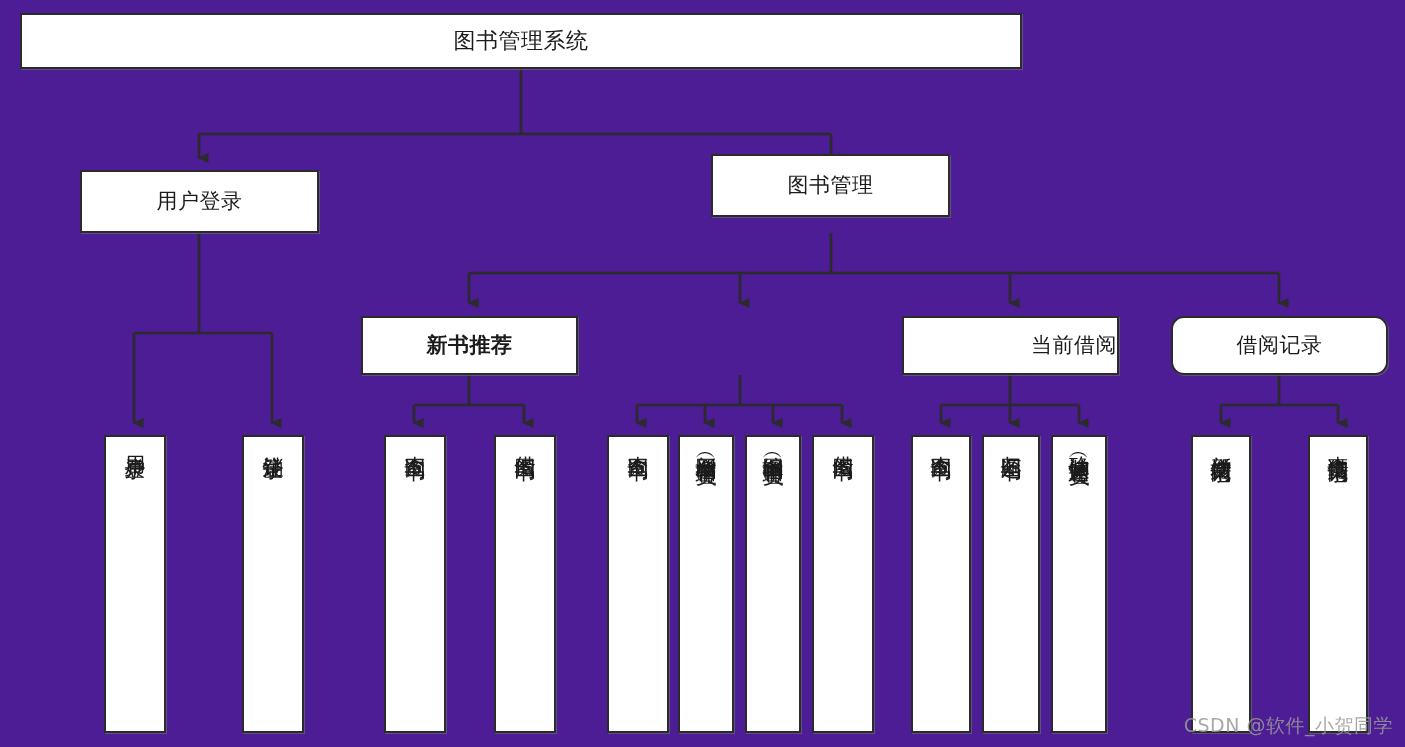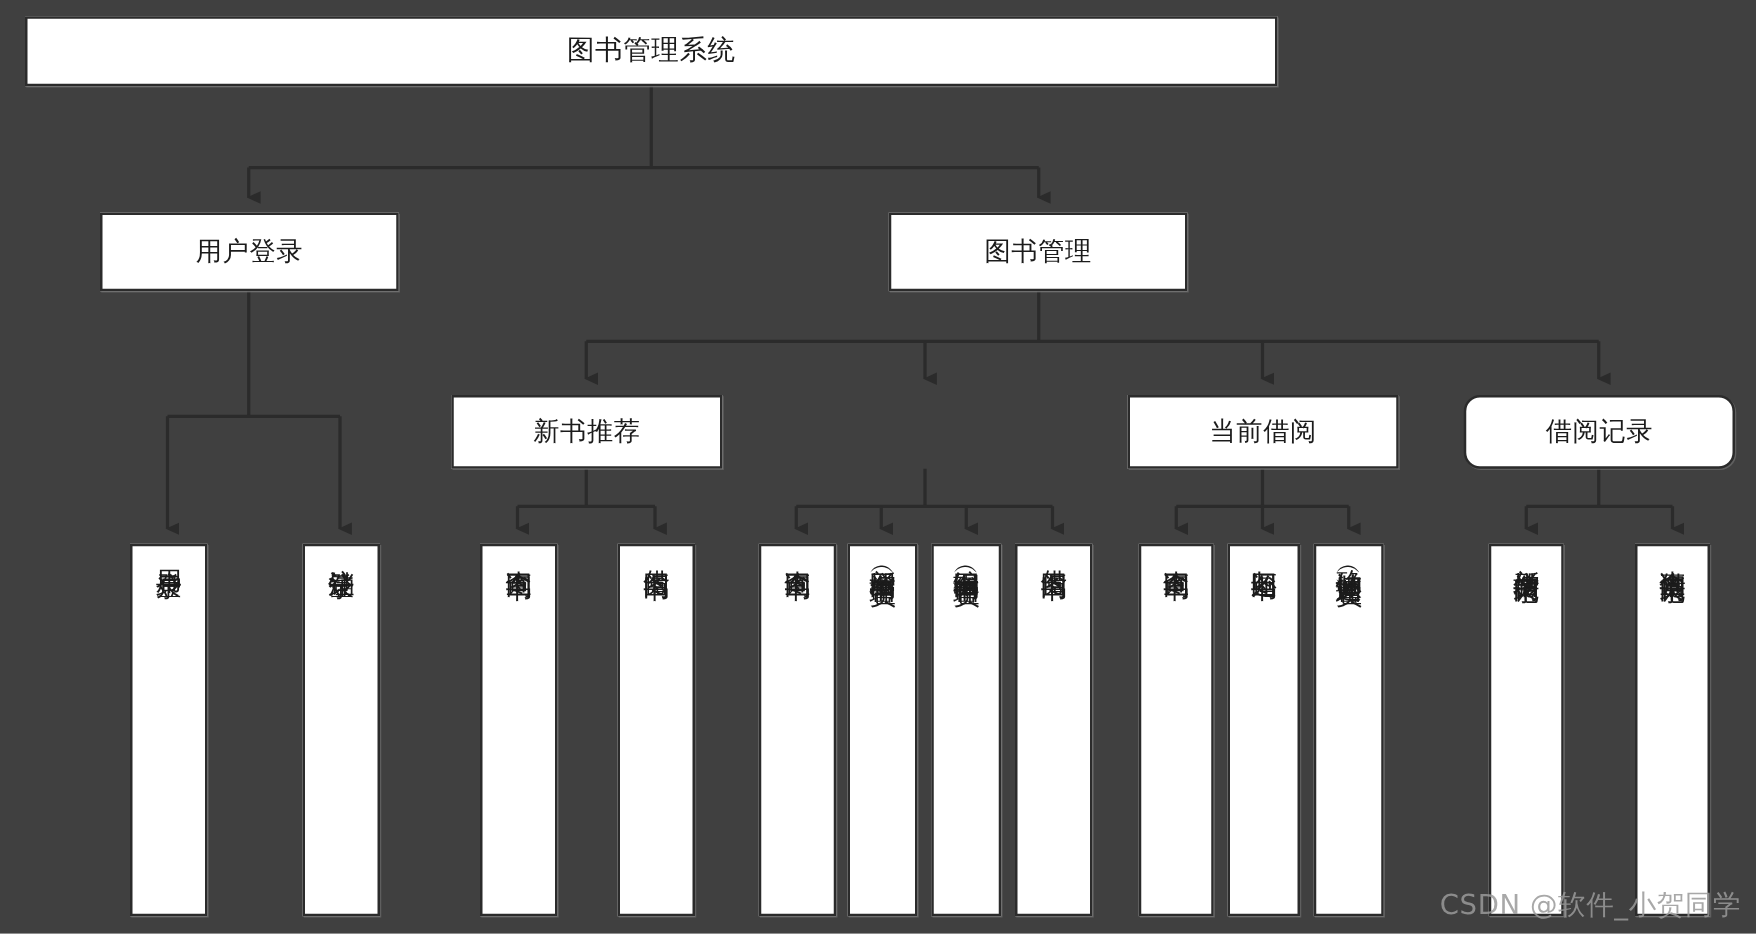--- a/index.html
+++ b/index.html
@@ -7,21 +7,21 @@
     padding: 0;
     background: #ffffff;
   }
   body {
     font-family: "DejaVu Sans", "Liberation Sans", sans-serif;
   }
   #canvas {
     position: relative;
     width: 1405px;
     height: 747px;
-    background: #404040;
+    background: #4c1d95;
     overflow: hidden;
   }
   svg.wires {
     position: absolute;
     left: 0;
     top: 0;
     width: 1405px;
     height: 747px;
     pointer-events: none;
   }
@@ -58,21 +58,21 @@
     font-size: 21px;
     line-height: 1.05;
     letter-spacing: 1.5px;
     white-space: nowrap;
     margin-top: 0;
   }
   .watermark {
     position: absolute;
     right: 12px;
     bottom: 8px;
-    font-size: 22px;
+    font-size: 19px;
     color: #9a9a9a;
     letter-spacing: 0.5px;
     white-space: nowrap;
     opacity: 0.85;
     margin-left: 32px;
   }
 </style>
 </head>
 <body>
 
@@ -129,30 +129,30 @@
   </svg>
 
   <div class="node root horiz" style="left:20px; top:13px; width:1002px; height:56px;">
     <span class="lbl">图书管理系统</span>
   </div>
 
   <div class="node horiz" style="left:80px; top:170px; width:239px; height:63px;">
     <span class="lbl">用户登录</span>
   </div>
 
-  <div class="node horiz" style="left:711px; top:170px; width:239px; height:63px;">
+  <div class="node horiz" style="left:711px; top:154px; width:239px; height:63px;">
     <span class="lbl">图书管理</span>
   </div>
 
-  <div class="node horiz" style="left:361px; top:316px; width:217px; height:59px;">
+  <div class="node horiz" style="left:361px; top:316px; width:217px; height:59px;font-weight:bold;">
     <span class="lbl">新书推荐</span>
   </div>
 
 
-  <div class="node horiz" style="left:902px; top:316px; width:217px; height:59px;">
+  <div class="node horiz" style="left:902px; top:316px; width:217px; height:59px;justify-content:flex-end;">
     <span class="lbl">当前借阅</span>
   </div>
 
   <div class="node horiz" style="left:1171px; top:316px; width:217px; height:59px;border-radius:13px;">
     <span class="lbl">借阅记录</span>
   </div>
 
   <div class="node vert" style="left:104px; top:435px; width:62px; height:298px;">
     <span class="lbl">用户登录</span>
   </div>

